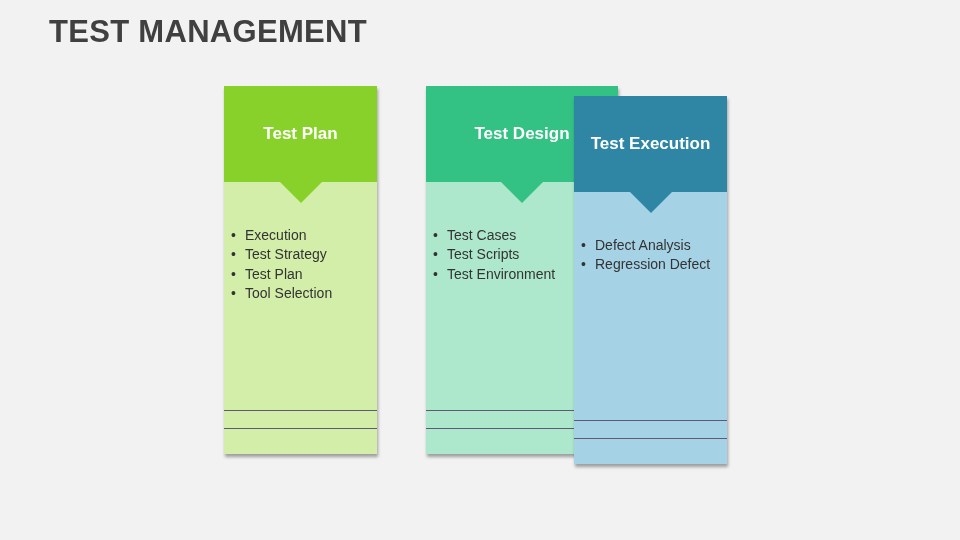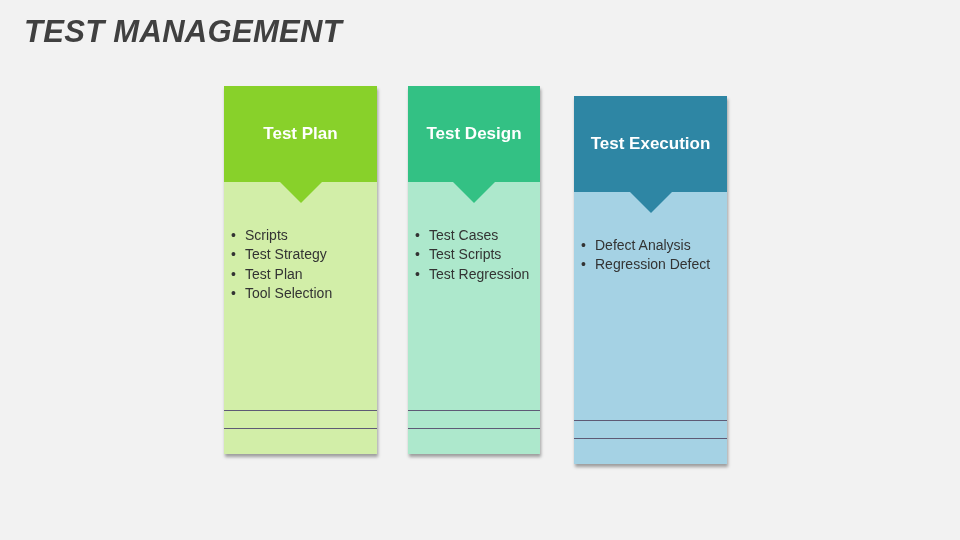--- a/index.html
+++ b/index.html
@@ -1,19 +1,19 @@
 <!DOCTYPE html>
 <html><head>
 <meta charset="utf-8">
 <style>
   html, body { margin:0; padding:0; }
   body { width:960px; height:540px; background:#f2f2f2; position:relative; overflow:hidden;
          font-family:"Liberation Sans", "DejaVu Sans", sans-serif; }
-  .title { position:absolute; left:24px; top:14px; font-size:31px; font-weight:bold; color:#404040;
-           letter-spacing:0.3px; margin:0;font-style:italic; }
+  .title { position:absolute; left:49px; top:14px; font-size:31px; font-weight:bold; color:#404040;
+           letter-spacing:0.3px; margin:0; }
   .card { position:absolute; top:86px; width:153px; height:368px; box-shadow:1px 3px 3px rgba(0,0,0,0.35); }
   .card-head { position:absolute; left:0; top:0; width:100%; height:96px; display:flex; align-items:center;
                justify-content:center; color:#fff; font-weight:bold; font-size:17px; }
   .card-body { position:absolute; left:0; top:96px; width:100%; height:272px; }
   .arrow { position:absolute; left:50%; top:96px; margin-left:-21px; width:0; height:0;
            border-left:21px solid transparent; border-right:21px solid transparent; border-top:21px solid; }
   .items { position:absolute; left:7px; top:140px; list-style:none; margin:0; padding:0; font-size:14px; color:#333; }
   .items li { height:19.3px; line-height:19.3px; white-space:nowrap; }
   .items li .bullet { display:inline-block; width:14px; }
   .rule { position:absolute; left:0; width:100%; height:1px; background:#5e5a75; }
@@ -23,39 +23,39 @@
 
 <h1 class="title">TEST MANAGEMENT</h1>
 
 <div class="card" style="left:224px;">
   <div class="card-body" style="background: rgb(210, 238, 168);"></div>
   <div class="card-head" style="background: rgb(136, 209, 42);">
     <span>Test Plan</span>
   </div>
   <div class="arrow" style="border-top-color: rgb(136, 209, 42);"></div>
   <ul class="items">
-    <li><span class="bullet">•</span><span>Scripts</span></li>
+    <li><span class="bullet">•</span><span>Execution</span></li>
     <li><span class="bullet">•</span><span>Test Strategy</span></li>
     <li><span class="bullet">•</span><span>Test Plan</span></li>
     <li><span class="bullet">•</span><span>Tool Selection</span></li>
   </ul>
   <div class="rule" style="top:324px;"></div>
   <div class="rule" style="top:342px;"></div>
 </div>
 
-<div class="card" style="left:408px; width:132px;">
+<div class="card" style="left:426px; width:152px;padding-left:40px;">
   <div class="card-body" style="background: rgb(173, 232, 204);"></div>
   <div class="card-head" style="background: rgb(51, 193, 132);">
     <span>Test Design</span>
   </div>
   <div class="arrow" style="border-top-color: rgb(51, 193, 132);"></div>
   <ul class="items">
     <li><span class="bullet">•</span><span>Test Cases</span></li>
     <li><span class="bullet">•</span><span>Test Scripts</span></li>
-    <li><span class="bullet">•</span><span>Test Regression</span></li>
+    <li><span class="bullet">•</span><span>Test Environment</span></li>
   </ul>
   <div class="rule" style="top:324px;"></div>
   <div class="rule" style="top:342px;"></div>
 </div>
 
 <div class="card" style="left:574px;margin-top:10px;">
   <div class="card-body" style="background: rgb(165, 210, 228);"></div>
   <div class="card-head" style="background: rgb(46, 134, 164);">
     <span>Test Execution</span>
   </div>

